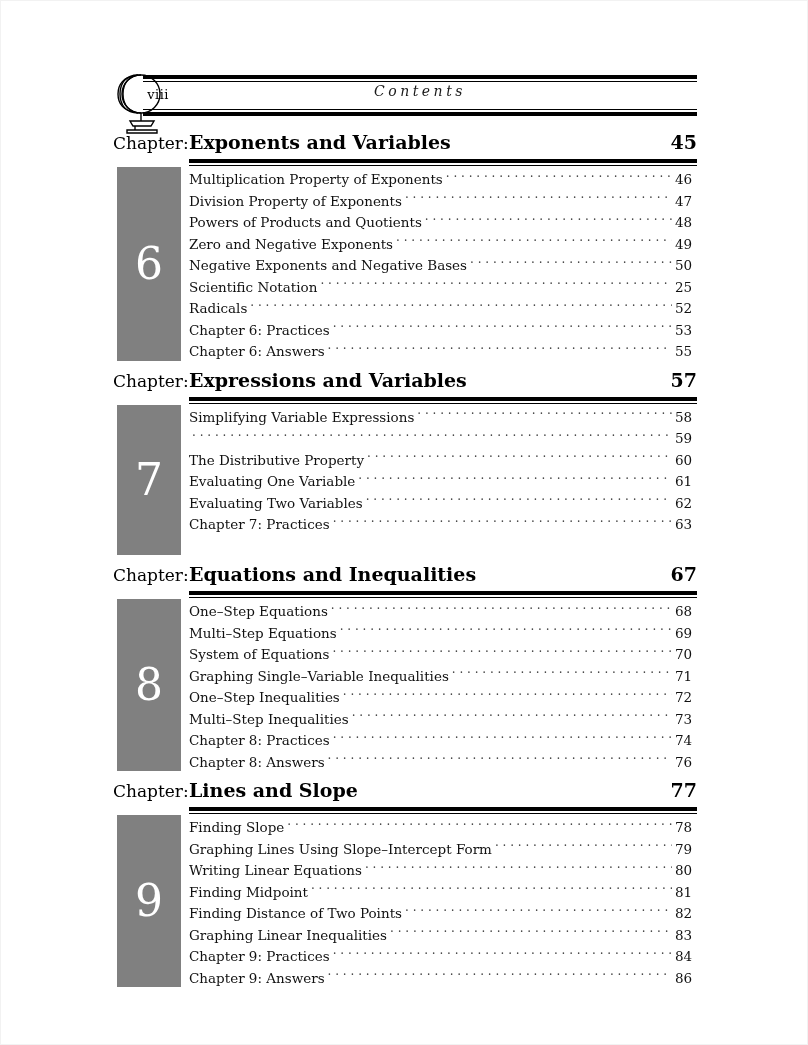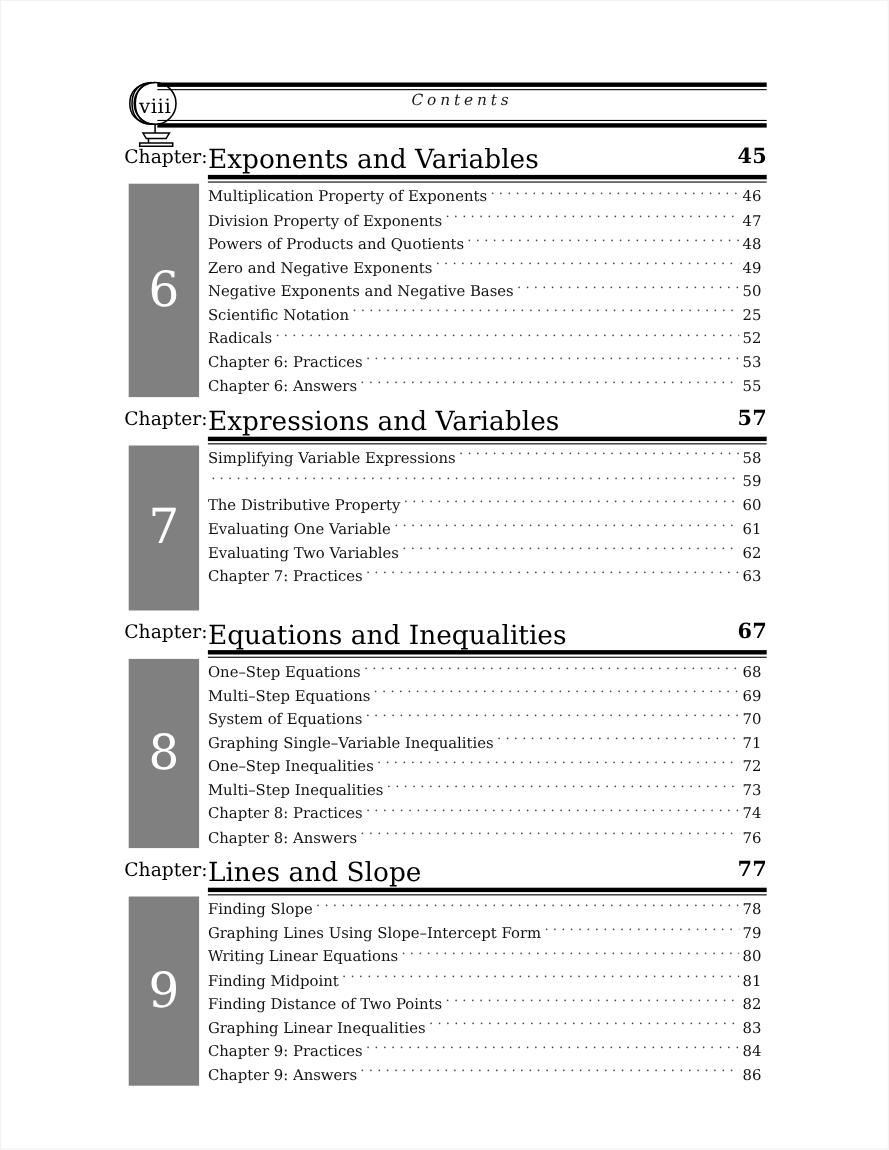--- a/index.html
+++ b/index.html
@@ -59,23 +59,23 @@
     top: 0px;
     width: 62px;
     height: 66px;
   }
   #globe svg { display: block; }
   #folio {
     position: absolute;
     left: 0;
     top: 18px;
     width: 56px;
-    text-align: center;
-    font-family: "DejaVu Serif", serif;
-    font-size: 18px;
+    text-align: right;
+    font-family: "DejaVu Serif", serif;
+    font-size: 13px;
     color: #000;
     letter-spacing: 0.5px;
   }
 
   
   .chapter { position: absolute; left: 112px; width: 584px; }
 
   .chap-head {
     position: relative;
     height: 28px;
@@ -86,22 +86,22 @@
     top: 2px;
     font-family: "DejaVu Serif", serif;
     font-size: 17px;
     color: #000;
   }
   .chap-title {
     position: absolute;
     left: 76px;
     top: 0px;
     font-family: "DejaVu Serif", serif;
-    font-weight: normal;
-    font-size: 24px;
+    font-weight: bold;
+    font-size: 19px;
     color: #000;
     white-space: nowrap;
   }
   .chap-page {
     position: absolute;
     right: 0px;
     top: 0px;
     font-family: "DejaVu Serif", serif;
     font-weight: bold;
     font-size: 19px;

